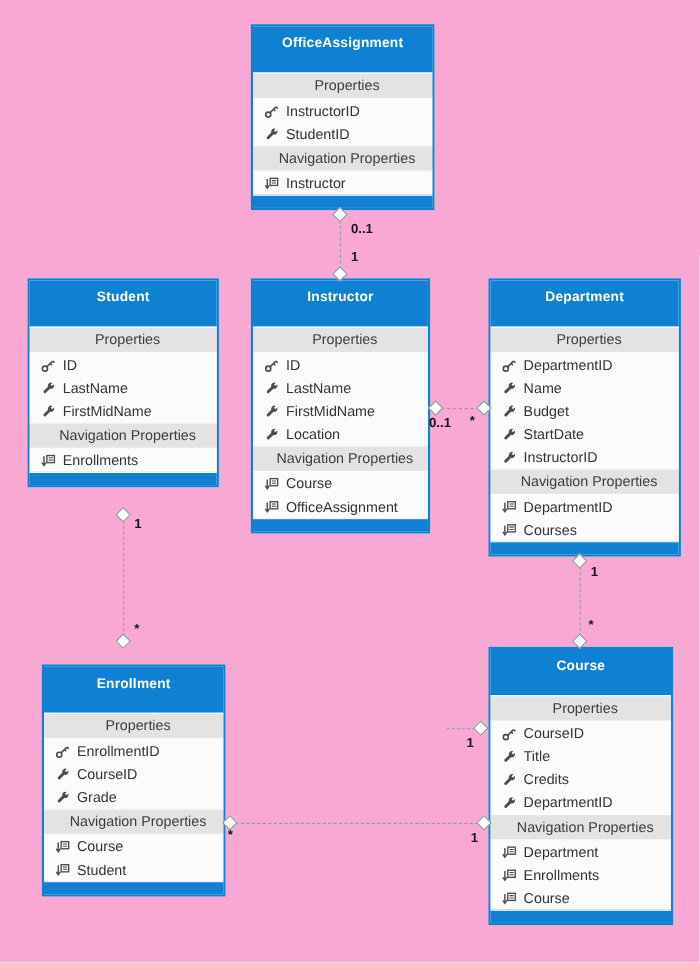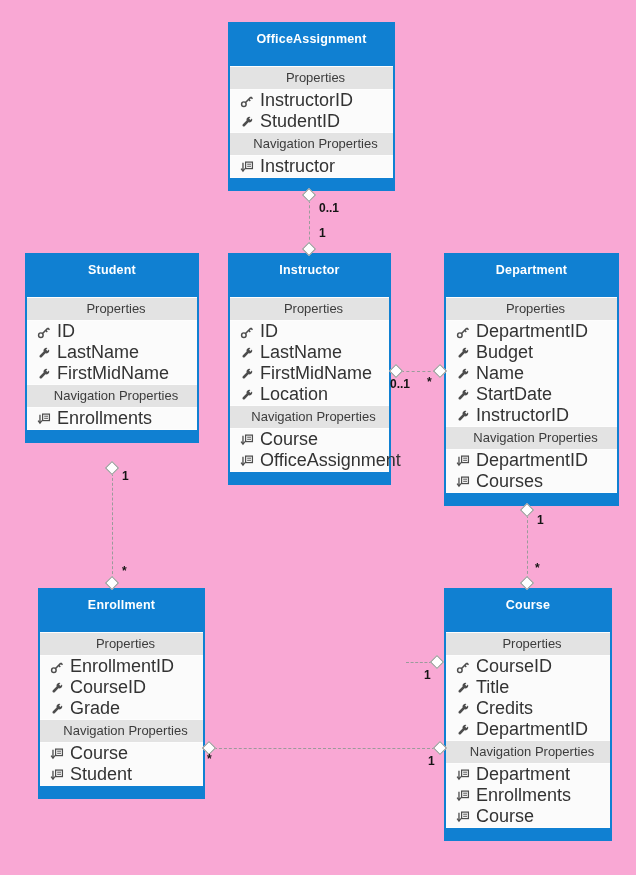--- a/index.html
+++ b/index.html
@@ -20,30 +20,30 @@
   }
   .e-sect{
     height:22px;line-height:22px;background:#e3e3e3;color:#3c3c3c;
     font-size:13px;padding-left:8px;
     border-top:1px solid #fdfdfd;border-bottom:1px solid #fdfdfd;
     box-sizing:content-box;
     text-align:center;
   }
   .row{
     display:flex;align-items:center;gap:6px;height:21px;
-    padding-left:10px;font-size:18px;color:#333;background:#fbfbfb;
+    padding-left:10px;font-size:13px;color:#333;background:#fbfbfb;
   }
   .ic{width:14px;height:14px;flex:0 0 14px;}
   .e-footer{height:11px;background:#1080d2;border-top:1px solid #fdfdfd;}
   
   #entity-officeassignment{left:228px;top:22px;width:167px;}
   #entity-student        {left:25px; top:253px;width:174px;}
   #entity-instructor     {left:228px;top:253px;width:163px;}
   #entity-department     {left:444px;top:253px;width:175px;}
-  #entity-enrollment     {left:38px; top:588px;width:167px;}
+  #entity-enrollment     {left:38px; top:604px;width:167px;}
   #entity-course         {left:444px;top:588px;width:168px;}
   
   .line{position:absolute;}
   .line.v{width:0;border-left:1px dashed #9b9b9b;}
   .line.h{height:0;border-top:1px dashed #9b9b9b;}
   .diamond{
     position:absolute;width:8px;height:8px;background:#fff;
     border:1px solid #8f8f8f;transform:rotate(45deg);
   }
   .mult{position:absolute;font-size:12px;font-weight:bold;color:#141414;}
@@ -241,27 +241,27 @@
       <div class="row">
         <svg class="ic" viewBox="0 0 16 16">
             <use href="#i-key"></use>
           </svg>
         <span>DepartmentID</span>
       </div>
       <div class="row">
         <svg class="ic" viewBox="0 0 16 16">
             <use href="#i-wrench"></use>
           </svg>
+        <span>Name</span>
+      </div>
+      <div class="row">
+        <svg class="ic" viewBox="0 0 16 16">
+            <use href="#i-wrench"></use>
+          </svg>
         <span>Budget</span>
-      </div>
-      <div class="row">
-        <svg class="ic" viewBox="0 0 16 16">
-            <use href="#i-wrench"></use>
-          </svg>
-        <span>Name</span>
       </div>
       <div class="row">
         <svg class="ic" viewBox="0 0 16 16">
             <use href="#i-wrench"></use>
           </svg>
         <span>StartDate</span>
       </div>
       <div class="row">
         <svg class="ic" viewBox="0 0 16 16">
             <use href="#i-wrench"></use>

